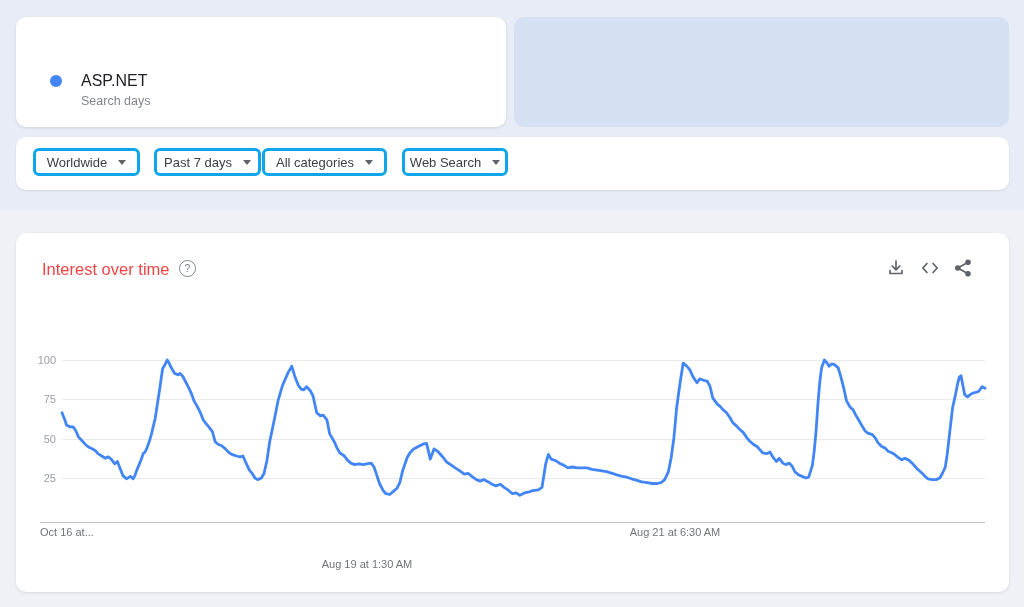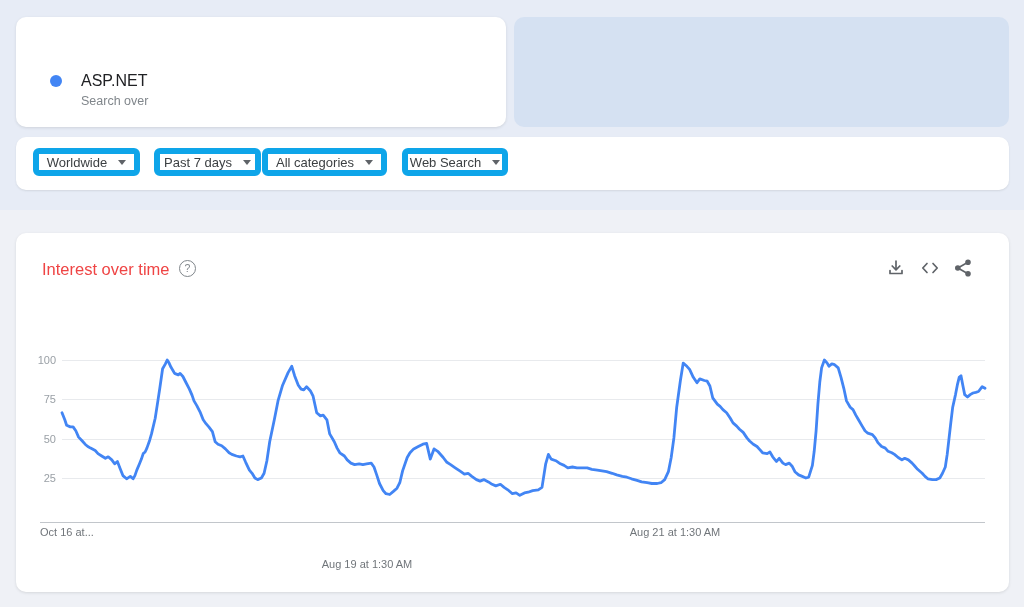--- a/index.html
+++ b/index.html
@@ -27,21 +27,21 @@
     background:#d5e1f2;border-radius:10px;cursor:pointer;
   }
 
   
   .filter-bar{
     position:absolute;left:16px;top:137px;width:993px;height:53px;
     background:#ffffff;border-radius:10px;
     box-shadow:0 1px 2px rgba(60,64,67,.12);
   }
   .pill{
-    position:absolute;top:11px;height:28px;border:6px solid #0ea5e9;border-radius:6px;
+    position:absolute;top:11px;height:28px;border:3px solid #0ea5e9;border-radius:6px;
     background:#fff;display:flex;align-items:center;justify-content:center;gap:11px;
     font-size:13px;color:#3c4043;cursor:pointer;box-sizing:border-box;
   }
   .pill .caret{
     width:0;height:0;border-left:4.5px solid transparent;border-right:4.5px solid transparent;
     border-top:5.5px solid #5f6368;margin-top:1px;
   }
   .pill-1{left:17px;width:107px;}
   .pill-2{left:130px;width:107px;margin-left:8px;}
   .pill-3{left:246px;width:125px;}
@@ -77,21 +77,21 @@
 </style>
 </head>
 <body>
 
 <div class="page">
   <div class="header-zone"></div>
 
   <div class="term-card">
     <span class="term-dot"></span>
     <div class="term-title">ASP.NET</div>
-    <div class="term-sub">Search over</div>
+    <div class="term-sub">Search days</div>
   </div>
 
   <div class="compare-card">
     
     
   </div>
 
   <div class="filter-bar">
     <div class="pill pill-1">
       <span>Worldwide</span>
@@ -147,15 +147,15 @@
     <div class="ytick yt-2">50</div>
     <div class="ytick yt-3">25</div>
 
     <svg class="plot-svg" viewBox="0 0 923 190" preserveAspectRatio="none">
         <polyline points="0.0,80.7 2.8,87.8 4.6,93.3 8.3,94.9 11.1,94.9 13.8,98.8 16.6,105.1 20.3,109.0 23.1,112.2 25.8,114.5 28.6,116.1 33.2,118.5 36.0,121.6 39.7,124.0 43.4,126.3 46.2,124.8 49.8,127.9 52.6,131.8 55.4,129.5 58.1,136.6 60.9,143.6 64.6,146.8 68.3,144.4 71.1,146.8 72.9,143.6 74.8,138.1 77.5,131.8 79.4,127.1 81.2,121.6 83.1,120.0 84.9,116.1 87.7,108.2 89.5,101.9 93.2,86.2 96.0,68.1 97.8,56.3 100.6,36.7 103.4,31.9 105.2,28.0 107.1,31.1 108.9,35.1 110.8,38.2 112.6,41.4 116.3,42.9 118.1,41.4 120.9,44.5 123.7,50.0 127.4,57.1 130.1,63.4 132.0,68.9 134.8,73.6 138.4,80.7 141.2,87.8 144.0,91.7 146.8,94.9 150.4,99.6 153.2,109.8 156.0,112.2 159.7,113.7 163.4,116.9 167.1,120.8 169.8,122.4 174.4,124.0 178.1,124.8 180.9,124.0 183.7,130.3 187.4,138.1 190.1,141.3 192.9,146.0 195.7,147.6 199.4,146.0 202.1,141.3 204.9,128.7 207.7,109.8 212.3,87.8 216.0,68.9 220.6,53.2 226.1,40.6 229.8,34.3 232.6,43.7 236.3,53.2 239.1,57.1 241.8,57.9 244.6,54.7 248.3,58.7 251.1,64.2 254.7,80.7 258.4,83.9 261.2,83.1 264.9,87.8 267.7,101.9 272.3,109.8 275.1,116.1 277.8,120.8 282.4,124.0 285.2,127.9 288.9,131.1 292.6,132.6 297.2,131.8 300.9,132.6 304.6,131.8 309.2,131.1 312.0,135.0 314.7,142.9 317.5,151.5 321.2,158.6 324.0,161.7 327.7,162.5 331.4,159.4 335.0,156.2 337.8,150.7 340.6,138.9 345.2,125.5 348.0,120.8 351.7,116.9 356.3,114.5 360.9,112.2 364.6,111.4 368.3,127.1 372.0,116.9 375.7,119.3 381.2,125.5 384.9,130.3 388.6,132.6 393.2,135.8 397.8,138.9 402.4,142.1 406.1,141.3 409.8,144.4 414.4,147.6 418.1,149.1 421.8,147.6 426.4,149.9 430.1,152.3 433.8,153.9 438.4,152.3 442.1,155.4 445.8,157.8 450.4,161.7 454.1,160.9 457.8,163.3 462.4,160.9 466.1,160.2 470.7,158.6 476.3,157.8 480.0,155.4 483.7,131.8 486.4,122.4 489.2,127.1 493.8,128.7 498.4,131.8 502.1,133.4 505.8,135.8 510.4,135.0 515.0,135.8 519.6,135.8 525.2,135.8 529.8,137.3 535.3,138.1 540.0,138.9 544.6,139.7 550.1,141.3 554.7,142.9 560.3,144.4 564.9,145.2 569.5,146.8 575.0,148.4 579.6,149.9 585.2,150.7 589.8,151.5 595.3,151.5 599.0,150.7 602.7,147.6 606.4,139.7 609.2,125.5 611.9,105.9 614.7,75.2 618.4,48.5 621.2,31.1 624.9,34.3 627.6,37.4 631.3,45.3 635.0,50.8 637.8,46.9 642.4,48.5 645.2,49.2 647.9,54.0 650.7,65.8 655.3,72.1 658.1,74.4 660.9,77.6 664.6,80.7 668.3,86.2 671.0,90.9 674.7,94.1 677.5,97.2 681.2,100.4 684.9,105.9 687.6,109.0 691.3,112.2 695.0,114.5 697.8,117.7 700.6,120.8 705.2,121.6 707.9,120.0 710.7,124.8 714.4,129.5 717.2,126.3 720.9,131.1 723.6,132.6 727.3,131.1 730.1,134.2 732.9,139.7 736.6,142.9 740.2,144.4 743.9,146.0 746.7,145.2 750.4,133.4 752.2,119.3 754.1,98.8 755.9,72.1 757.8,50.0 759.6,35.9 762.4,28.0 765.2,31.1 767.0,34.3 769.8,31.9 772.6,32.7 776.2,35.9 779.0,45.3 781.8,56.3 784.5,68.9 788.2,75.2 791.0,77.6 793.8,83.1 796.5,87.8 800.2,94.1 803.0,98.8 805.8,101.2 810.4,102.7 813.2,105.9 815.9,110.6 819.6,114.5 823.3,116.1 826.1,119.3 829.8,120.8 832.5,122.4 836.2,125.5 839.9,127.9 842.7,126.3 846.4,127.9 850.1,131.1 852.9,134.2 855.6,137.3 860.2,141.3 863.0,144.4 865.8,146.8 870.4,147.6 874.1,147.6 877.8,146.0 880.5,141.3 883.3,135.0 885.2,122.4 887.0,106.7 888.8,90.9 890.7,75.2 893.5,62.6 895.3,53.2 897.2,45.3 899.0,43.7 900.8,53.2 902.7,62.6 905.5,65.0 908.2,62.6 911.0,61.0 913.8,60.3 916.5,59.5 920.2,54.7 923.0,56.3" fill="none" stroke="#4285f4" stroke-width="2.8" stroke-linejoin="round" stroke-linecap="round"></polyline>
       </svg>
 
     <div class="axis-line"></div>
     <div class="xtick xt-0">Oct 16 at...</div>
     <div class="xtick xt-1">Aug 19 at 1:30 AM</div>
-    <div class="xtick xt-2">Aug 21 at 1:30 AM</div>
+    <div class="xtick xt-2">Aug 21 at 6:30 AM</div>
   </div>
 </div>
 
 </body></html>

